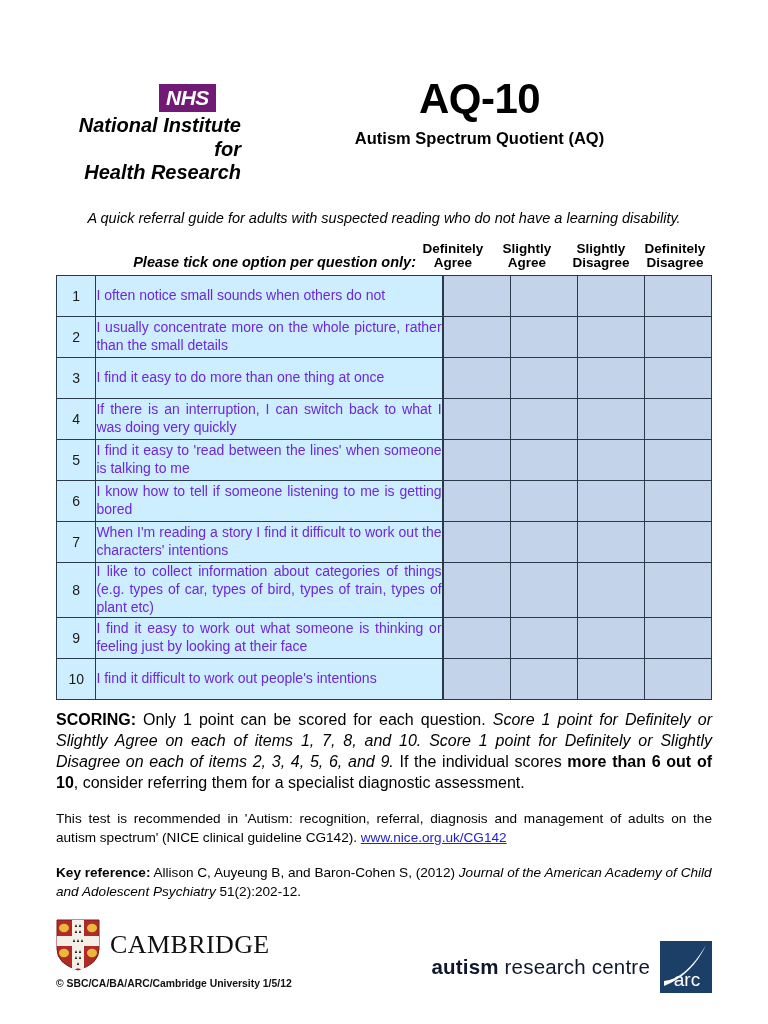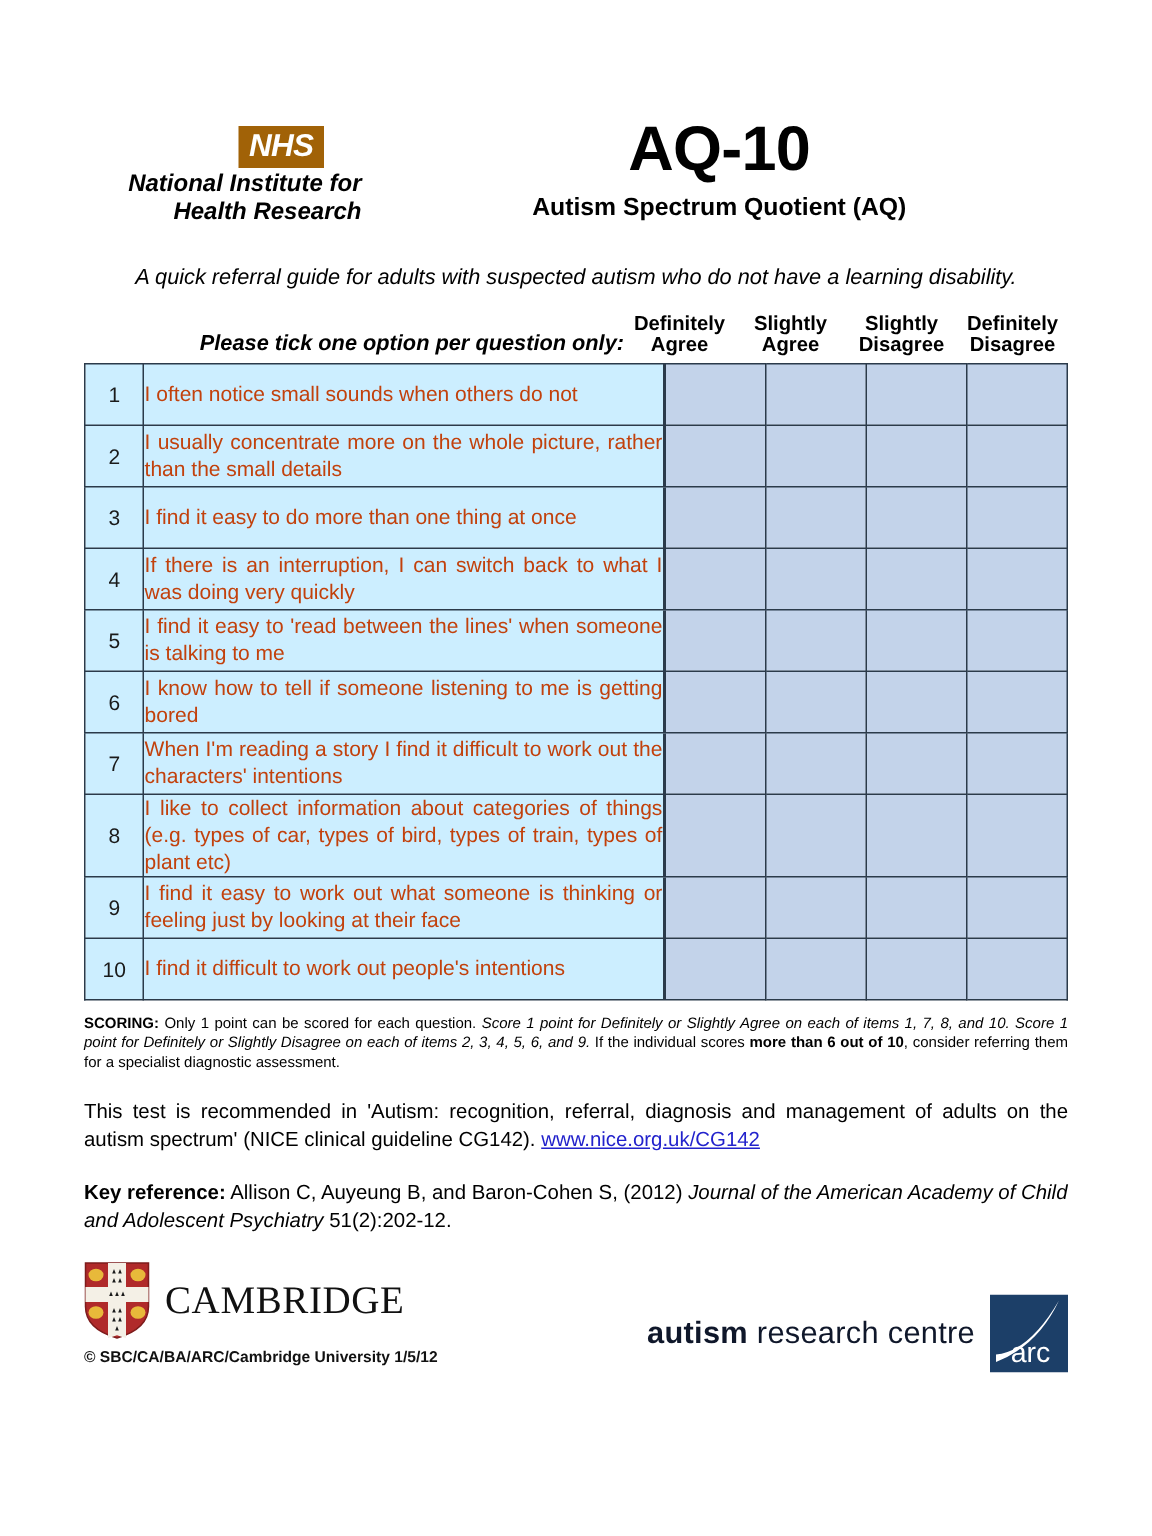--- a/index.html
+++ b/index.html
@@ -28,37 +28,37 @@
     align-items: flex-start;
     padding: 78px 56px 0 56px;
     box-sizing: border-box;
   }
   .nihr-logo {
     width: 185px;
     padding-top: 6px;
     flex: 0 0 auto;
   }
   .nhs-box {
-    background: #a16207;
+    background: #701a75;
     color: #ffffff;
     font-family: "Liberation Sans", sans-serif;
     font-weight: bold;
     font-style: italic;
     font-size: 21px;
     letter-spacing: -0.5px;
     line-height: 1;
     padding: 3px 7px 4px 7px;
     display: inline-block;
     margin-left: 103px;
   }
   .nihr-text {
     font-family: "Liberation Sans", sans-serif;
     font-weight: bold;
     font-style: italic;
-    font-size: 16px;
+    font-size: 20px;
     line-height: 1.18;
     text-align: right;
     margin-top: 2px;
     color: #000;
   }
   .title-block {
     flex: 1 1 auto;
     text-align: center;
     padding-left: 6px;
   }
@@ -136,40 +136,40 @@
   }
   td.qtext {
     width: 324px;
     background: #cceeff;
     vertical-align: middle;
     font-family: "Liberation Sans", sans-serif;
     font-size: 14px;
     line-height: 1.28;
     text-align: justify;
     padding: 6px 7px 6px 8px;
-    color: #c2410c;
+    color: #6d28d9;
   }
   td.qtext.single {
     text-align: left;
   }
   td.ans {
     background: #c3d3ea;
     width: 62px;
   }
   td.ans.first {
     border-left: 2px solid #2b3a4a;
   }
   tr.row td { height: 40px; }
   tr.row.tall td { height: 52px; }
 
   
   .scoring {
     margin: 9px 56px 0 56px;
     font-family: "Liberation Sans", sans-serif;
-    font-size: 10px;
+    font-size: 16px;
     line-height: 1.32;
     text-align: justify;
   }
   .scoring b { font-weight: bold; }
   .scoring i { font-style: italic; }
 
   .nice-para {
     margin: 17px 56px 0 56px;
     font-family: "Liberation Sans", sans-serif;
     font-size: 13.6px;
@@ -257,21 +257,21 @@
         <div>National Institute for</div>
         <div>Health Research</div>
       </div>
     </div>
     <div class="title-block">
       <div class="doc-title">AQ-10</div>
       <div class="doc-subtitle">Autism Spectrum Quotient (AQ)</div>
     </div>
   </div>
 
-  <div class="intro">A quick referral guide for adults with suspected autism who do not have a learning disability.</div>
+  <div class="intro">A quick referral guide for adults with suspected reading who do not have a learning disability.</div>
 
   <div class="table-wrap">
     <div class="col-head-row">
       <div class="tick-instruction">Please tick one option per question only:</div>
       <div class="col-head">
         <div>Definitely</div>
         <div>Agree</div>
       </div>
       <div class="col-head">
         <div>Slightly</div>

